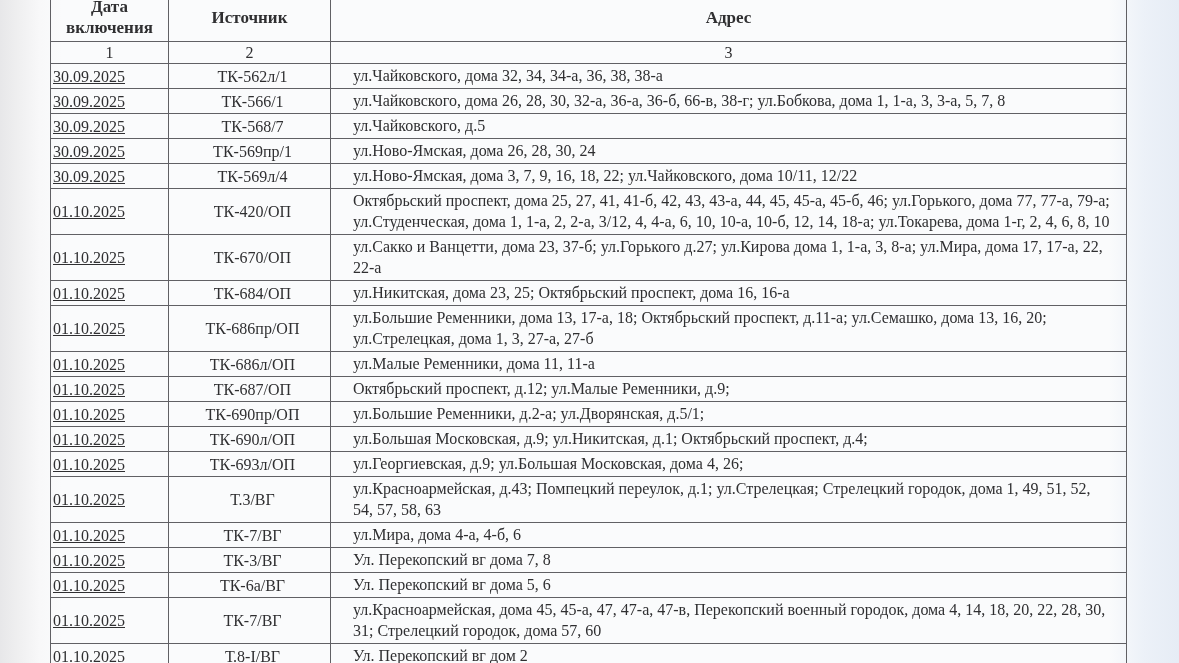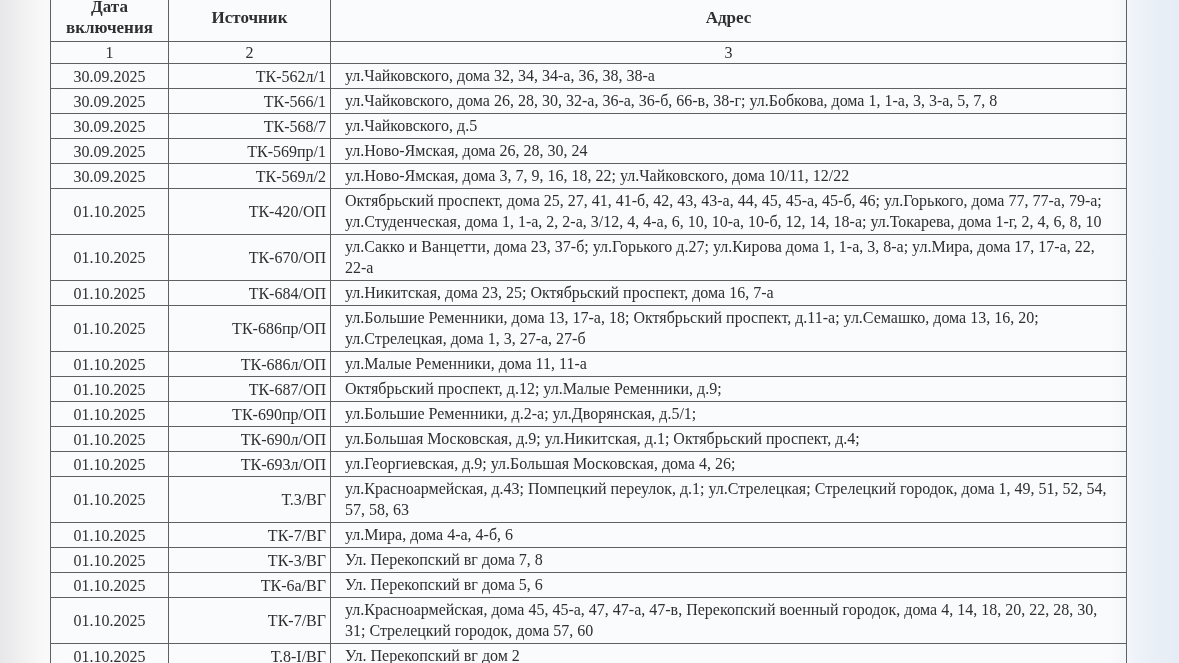--- a/index.html
+++ b/index.html
@@ -48,31 +48,32 @@
     text-align: center;
     height: 40px;
     padding: 2px 4px 3px 4px;
   }
   thead td.head-num {
     text-align: center;
     height: 19px;
     padding: 0;
   }
   td.date {
-    text-align: center;
+    text-align: left;
     padding: 1px 2px;
     white-space: nowrap;
+    text-decoration: underline;
   }
   td.source {
-    text-align: right;
+    text-align: center;
     padding: 1px 4px 1px 10px;
   }
   td.address {
     text-align: left;
-    padding: 1px 14px 2px 14px;
+    padding: 1px 14px 2px 22px;
   }
   tbody tr { height: 23px; }
 </style>
 </head>
 <body>
 
 <div class="page-shadow-left"></div>
 
 <table class="schedule">
   <colgroup>
@@ -108,37 +109,37 @@
         <td class="source">ТК-568/7</td>
         <td class="address">ул.Чайковского, д.5</td>
       </tr>
       <tr>
         <td class="date">30.09.2025</td>
         <td class="source">ТК-569пр/1</td>
         <td class="address">ул.Ново-Ямская, дома 26, 28, 30, 24</td>
       </tr>
       <tr>
         <td class="date">30.09.2025</td>
-        <td class="source">ТК-569л/2</td>
+        <td class="source">ТК-569л/4</td>
         <td class="address">ул.Ново-Ямская, дома 3, 7, 9, 16, 18, 22; ул.Чайковского, дома 10/11, 12/22</td>
       </tr>
       <tr>
         <td class="date">01.10.2025</td>
         <td class="source">ТК-420/ОП</td>
         <td class="address">Октябрьский проспект, дома 25, 27, 41, 41-б, 42, 43, 43-а, 44, 45, 45-а, 45-б, 46; ул.Горького, дома 77, 77-а, 79-а;  ул.Студенческая, дома 1, 1-а, 2, 2-а, 3/12, 4, 4-а, 6, 10, 10-а, 10-б, 12, 14, 18-а; ул.Токарева, дома 1-г, 2, 4, 6, 8, 10</td>
       </tr>
       <tr>
         <td class="date">01.10.2025</td>
         <td class="source">ТК-670/ОП</td>
         <td class="address">ул.Сакко и Ванцетти, дома 23, 37-б; ул.Горького д.27; ул.Кирова дома 1, 1-а, 3, 8-а; ул.Мира, дома 17, 17-а, 22, 22-а</td>
       </tr>
       <tr>
         <td class="date">01.10.2025</td>
         <td class="source">ТК-684/ОП</td>
-        <td class="address">ул.Никитская, дома 23, 25; Октябрьский проспект, дома 16, 7-а</td>
+        <td class="address">ул.Никитская, дома 23, 25; Октябрьский проспект, дома 16, 16-а</td>
       </tr>
       <tr>
         <td class="date">01.10.2025</td>
         <td class="source">ТК-686пр/ОП</td>
         <td class="address">ул.Большие Ременники, дома 13, 17-а, 18; Октябрьский проспект, д.11-а; ул.Семашко, дома 13, 16, 20; ул.Стрелецкая, дома 1, 3, 27-а, 27-б</td>
       </tr>
       <tr>
         <td class="date">01.10.2025</td>
         <td class="source">ТК-686л/ОП</td>
         <td class="address">ул.Малые Ременники, дома 11, 11-а</td>

